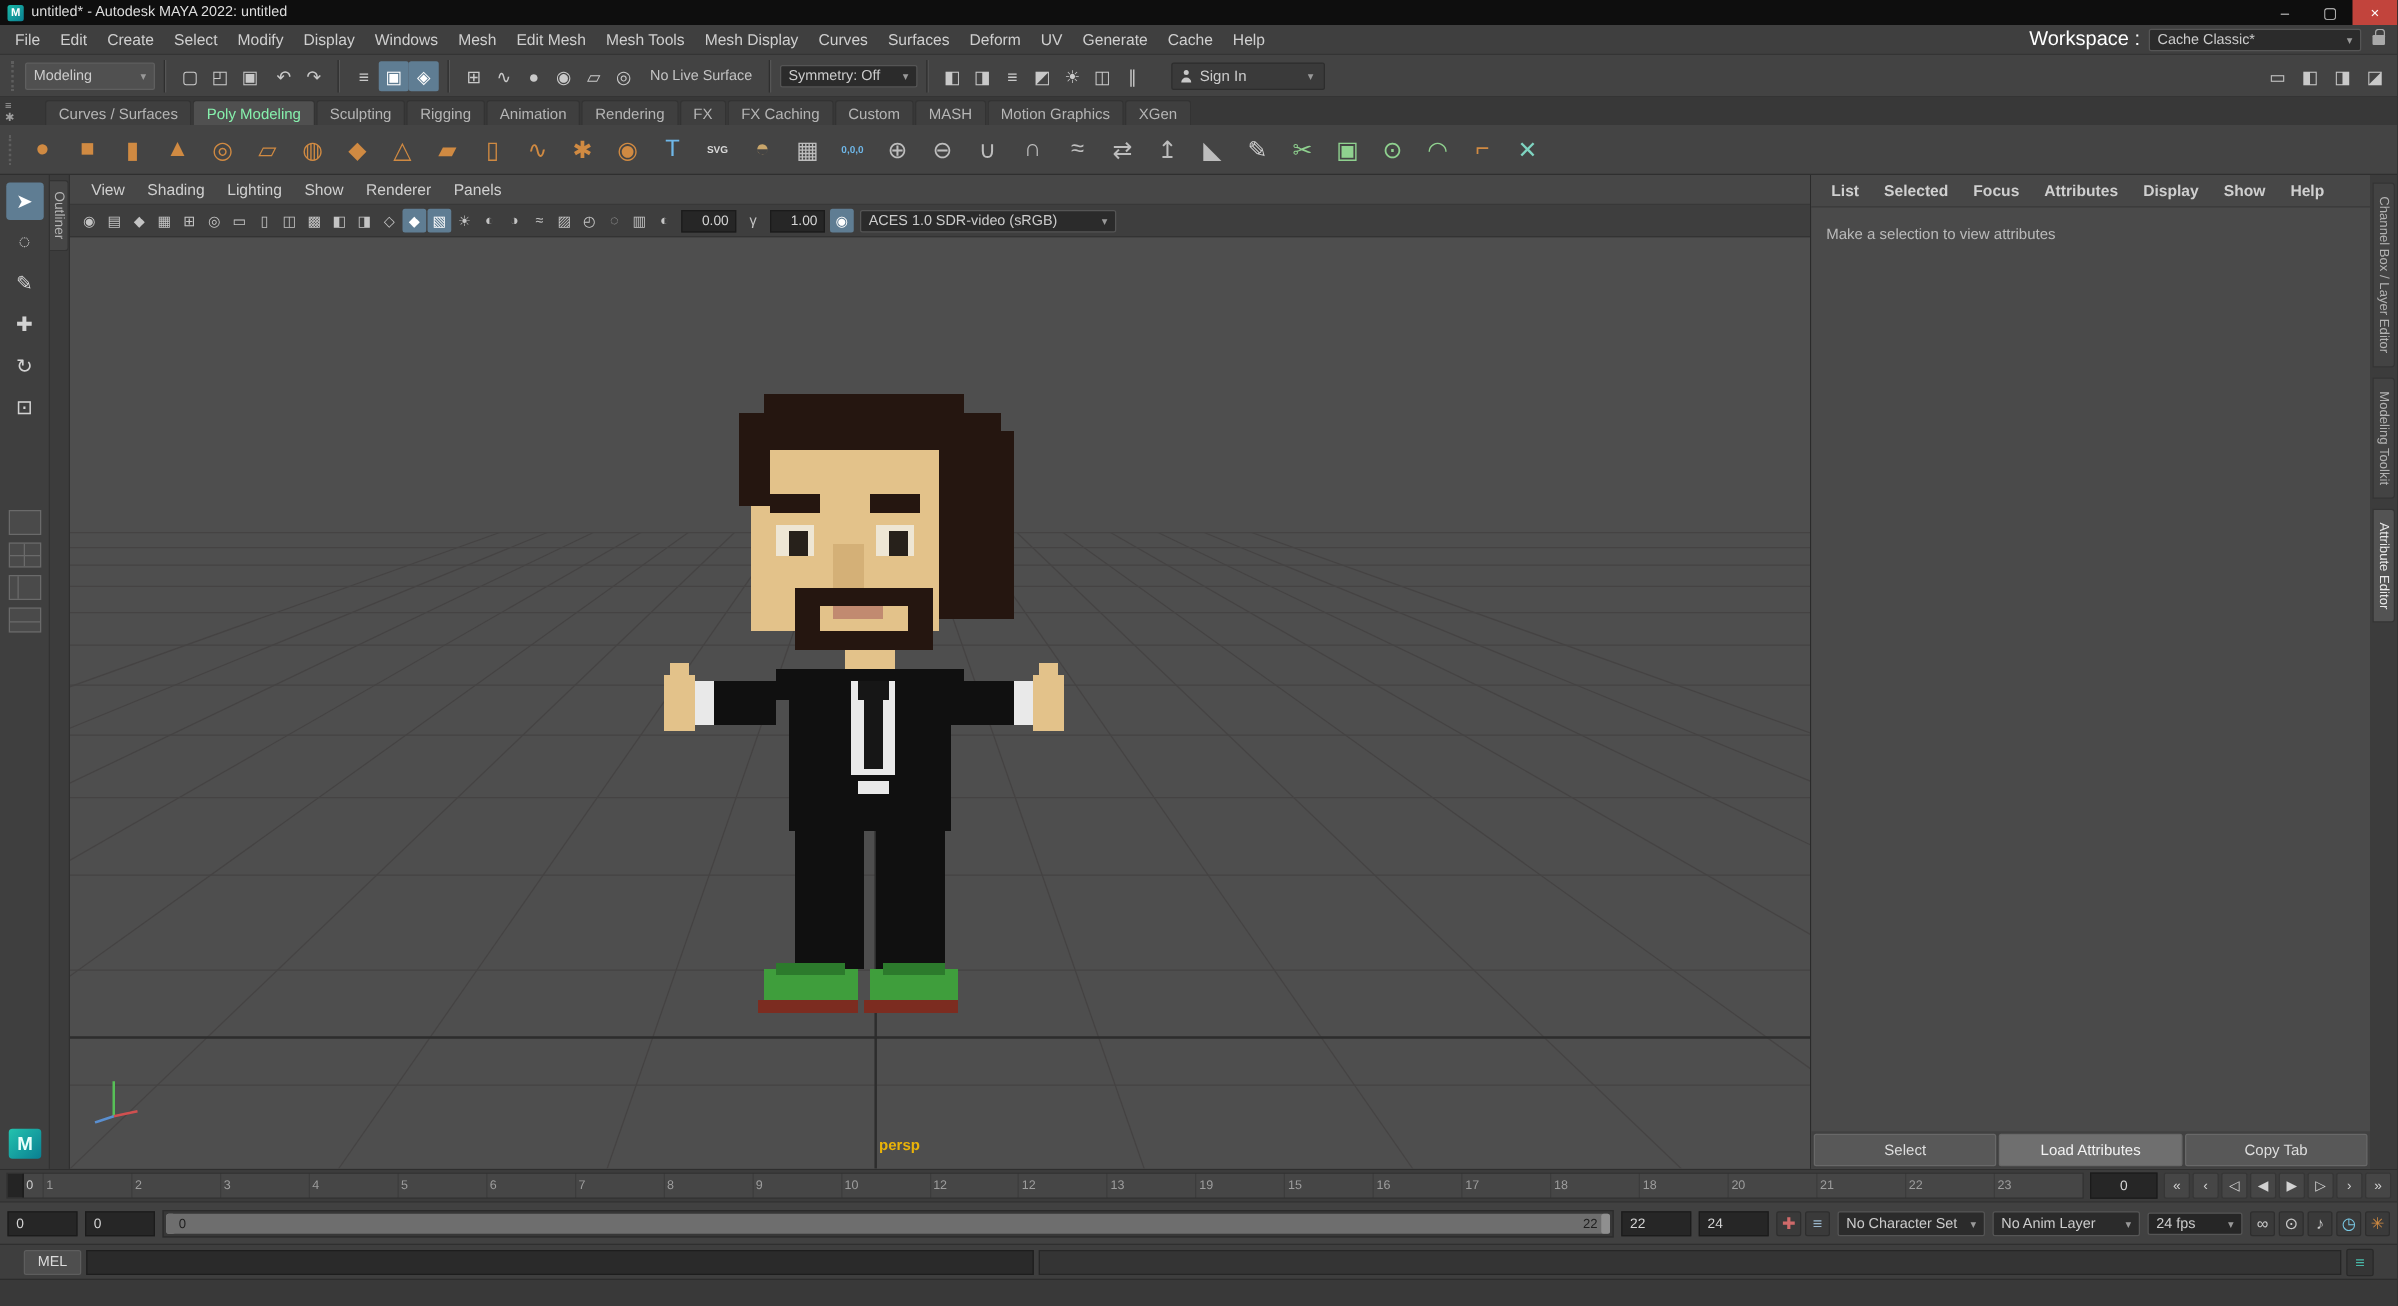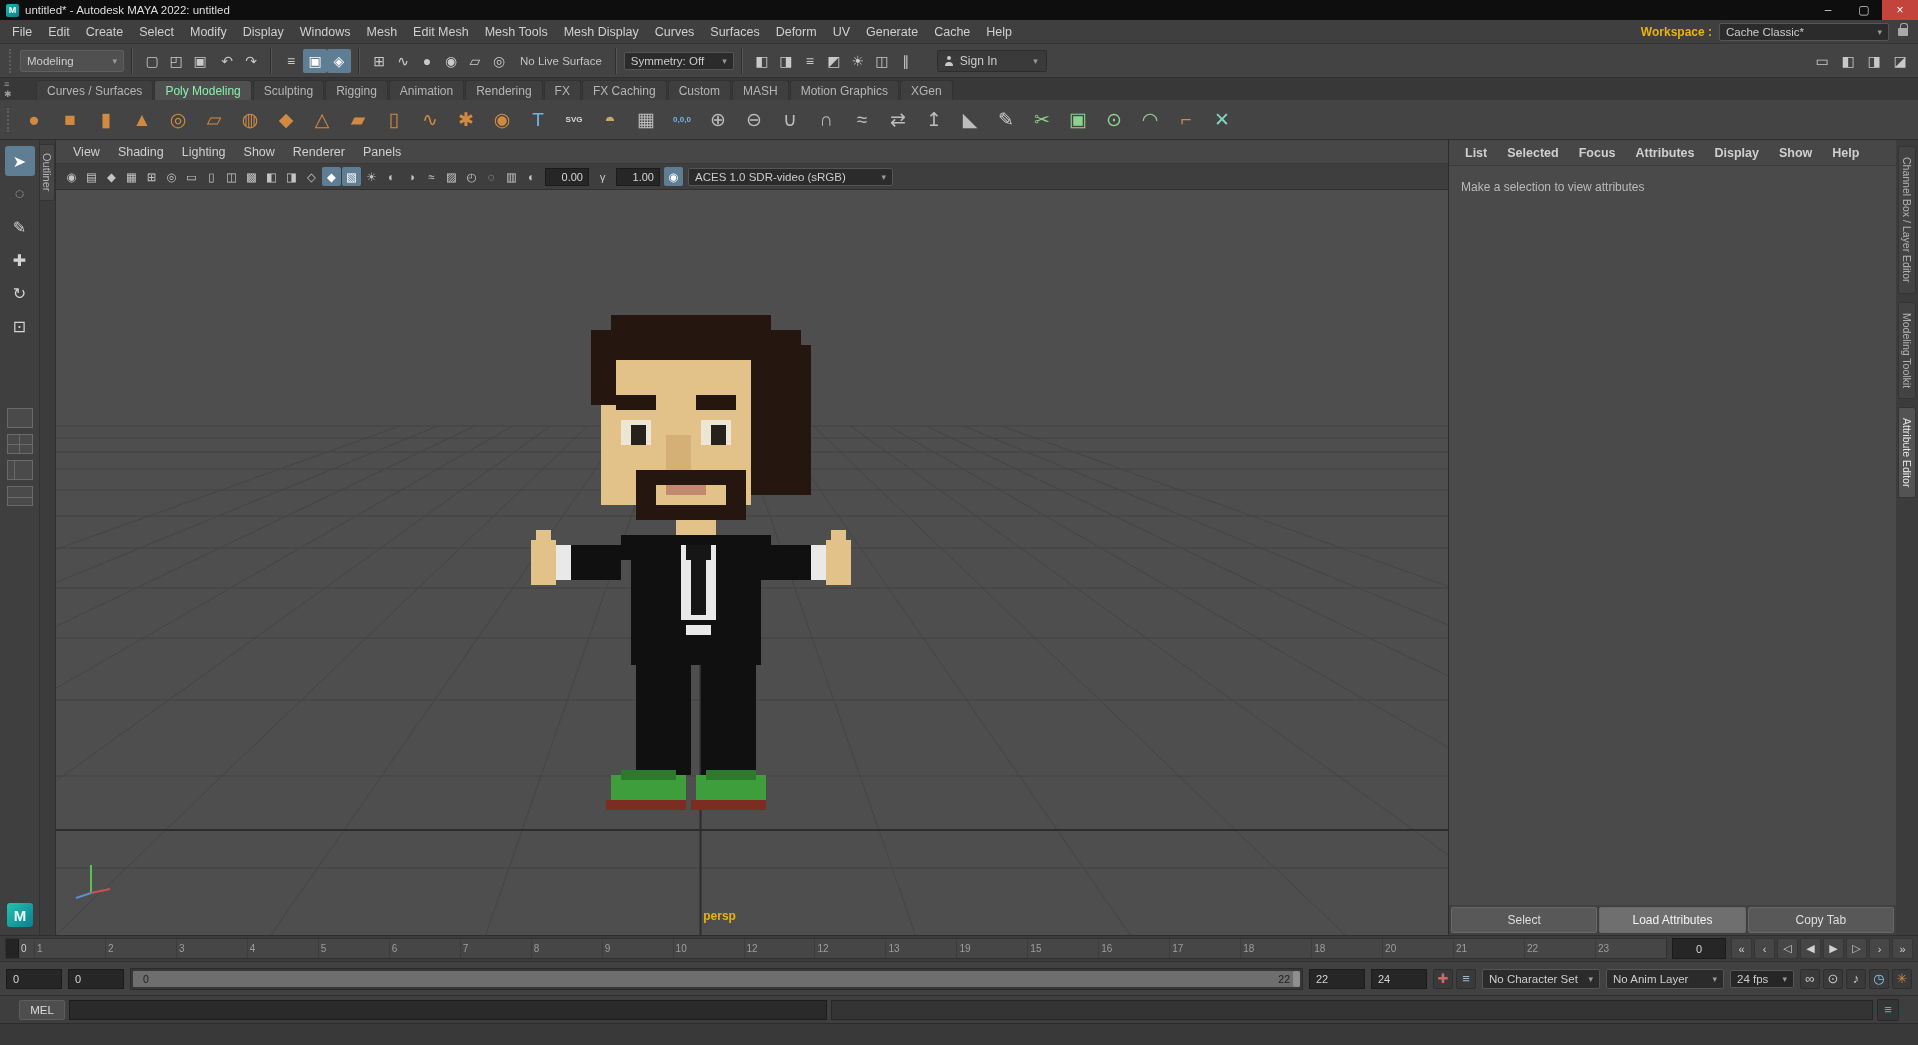--- a/index.html
+++ b/index.html
@@ -11,37 +11,37 @@
   .titlebar { height:20px; background:#0e0e0e; display:flex; align-items:center; padding:0 0 0 6px; gap:6px; font-size:11.5px; color:#ddd; }
   .maya-badge { width:13px; height:13px; border-radius:2px; background:linear-gradient(135deg,#19b8a6,#0b7f92); color:#fff; font-size:9px; font-weight:bold; display:flex; align-items:center; justify-content:center; }
   .titlebar .spacer { flex:1; }
   .win-btn { width:36px; height:20px; display:flex; align-items:center; justify-content:center; color:#ccc; font-size:12px; }
   .win-btn[data-variant="close"] { background:#c2443c; color:#fff; }
 
   
   .menubar { height:24px; background:#3f3f3f; border-bottom:1px solid #343434; display:flex; align-items:center; padding:0 4px; }
   .menu-item { padding:0 8px; line-height:24px; font-size:12.5px; color:#cfcfcf; white-space:nowrap; }
   .workspace { margin-left:auto; display:flex; align-items:center; gap:7px; padding-right:6px; }
-  .workspace-label { color:#eab308; font-size:12px;font-weight:bold; }
+  .workspace-label { color:#ffffff; font-size:16px; }
   .dropdown { background:#2b2b2b; border:1px solid #555; height:18px; display:flex; align-items:center; padding:0 6px; gap:10px; color:#ccc; font-size:11.5px; border-radius:2px; }
   .dropdown::after { content:"▾"; font-size:9px; color:#999; margin-left:auto; }
   .workspace-select { width:170px; }
   .lock-icon { width:10px; height:8px; background:#a9a9a9; border-radius:1px; position:relative; margin-left:2px; }
   .lock-icon::before { content:""; position:absolute; left:2px; top:-5px; width:6px; height:5px; border:1.5px solid #a9a9a9; border-bottom:none; border-radius:3px 3px 0 0; }
 
   
   .statusline { height:34px; background:#434343; border-bottom:1px solid #313131; display:flex; align-items:center; gap:3px; padding:0 6px; }
   .grip { width:5px; height:24px; border-left:2px dotted #5e5e5e; margin:0 3px; }
   .menuset-select { width:104px; height:22px; background:#505050; border:1px solid #5f5f5f; }
   .sl-sep { width:0; height:26px; border-left:1px solid #2f2f2f; border-right:1px solid #555; margin:0 4px; }
   .sl-icon { width:24px; height:24px; display:flex; align-items:center; justify-content:center; font-size:14px; color:#c9c9c9; border-radius:2px; }
   .sl-icon[data-active="true"] { background:#5f7d93; color:#fff; }
   .sl-text { font-size:11.5px; color:#c3c3c3; padding:0 6px; white-space:nowrap; }
   .symmetry-select { width:110px; }
-  .signin { display:flex; align-items:center; gap:6px; background:#3a3a3a; border:1px solid #2d2d2d; height:22px; padding:0 8px 0 6px; border-radius:2px; margin-left:16px; width:110px; }
+  .signin { display:flex; align-items:center; gap:6px; background:#3a3a3a; border:1px solid #2d2d2d; height:22px; padding:0 8px 0 6px; border-radius:2px; margin-left:16px; width:123px; }
   .signin::after { content:"▾"; font-size:9px; color:#999; margin-left:auto; }
   .person-icon { width:10px; height:10px; position:relative; }
   .person-icon::before { content:""; position:absolute; top:0; left:3px; width:4px; height:4px; border-radius:50%; background:#c9c9c9; }
   .person-icon::after { content:""; position:absolute; bottom:0; left:1px; width:8px; height:4px; border-radius:4px 4px 0 0; background:#c9c9c9; }
   .sl-right { margin-left:auto; display:flex; gap:2px; }
 
   
   .shelf-tabs { height:22px; background:#383838; display:flex; align-items:flex-end; gap:1px; padding:0 0 0 36px; position:relative; }
   .shelf-menu-icons { position:absolute; left:4px; top:1px; display:flex; flex-direction:column; gap:0; }
   .shelf-menu-icons span { font-size:9px; color:#9f9f9f; line-height:10px; }
@@ -113,21 +113,21 @@
 
   
   .range-row { height:34px; background:#414141; border-top:1px solid #303030; display:flex; align-items:center; gap:6px; padding:0 6px; }
   .rs-field { width:56px; height:20px; background:#262626; border:1px solid #1b1b1b; color:#d5d5d5; font-size:11px; display:flex; align-items:center; padding:0 6px; }
   .range-slider { flex:1; height:22px; background:#373737; border:1px solid #2b2b2b; position:relative; }
   .range-bar { position:absolute; inset:2px; background:#6e6e6e; border-radius:2px; display:flex; align-items:center; justify-content:space-between; padding:0 10px; font-size:10.5px; color:#1f1f1f; }
   .range-handle { position:absolute; top:2px; bottom:2px; width:7px; background:#8f8f8f; border-radius:2px; }
   .range-handle.left { left:2px; } .range-handle.right { right:2px; }
   .rs-icon { width:20px; height:20px; display:flex; align-items:center; justify-content:center; font-size:13px; color:#c9c9c9; background:#3a3a3a; border:1px solid #2e2e2e; border-radius:2px; }
   .anim-dropdown { height:20px; min-width:118px; }
-  .fps-select { width:64px; background:#262626; }
+  .fps-select { width:76px; background:#262626; }
 
   
   .command-row { height:28px; background:#3e3e3e; border-top:1px solid #2f2f2f; display:flex; align-items:center; gap:4px; padding:0 19px; }
   .mel-btn { width:46px; height:20px; background:#4e4e4e; border:1px solid #5d5d5d; border-radius:2px; color:#dcdcdc; font-size:11.5px; display:flex; align-items:center; justify-content:center; }
   .mel-input { width:758px; height:20px; background:#2a2a2a; border:1px solid #1d1d1d; color:#ddd; font-family:"Liberation Mono", monospace; font-size:11px; padding:0 6px; }
   .mel-output { flex:1; height:20px; background:#343434; border:1px solid #262626; }
   .script-icon { width:22px; height:22px; display:flex; align-items:center; justify-content:center; font-size:13px; color:#49b8a8; background:#353535; border:1px solid #292929; border-radius:2px; }
 
   .help-row { height:22px; background:#393939; border-top:1px solid #2c2c2c; }
 </style>

